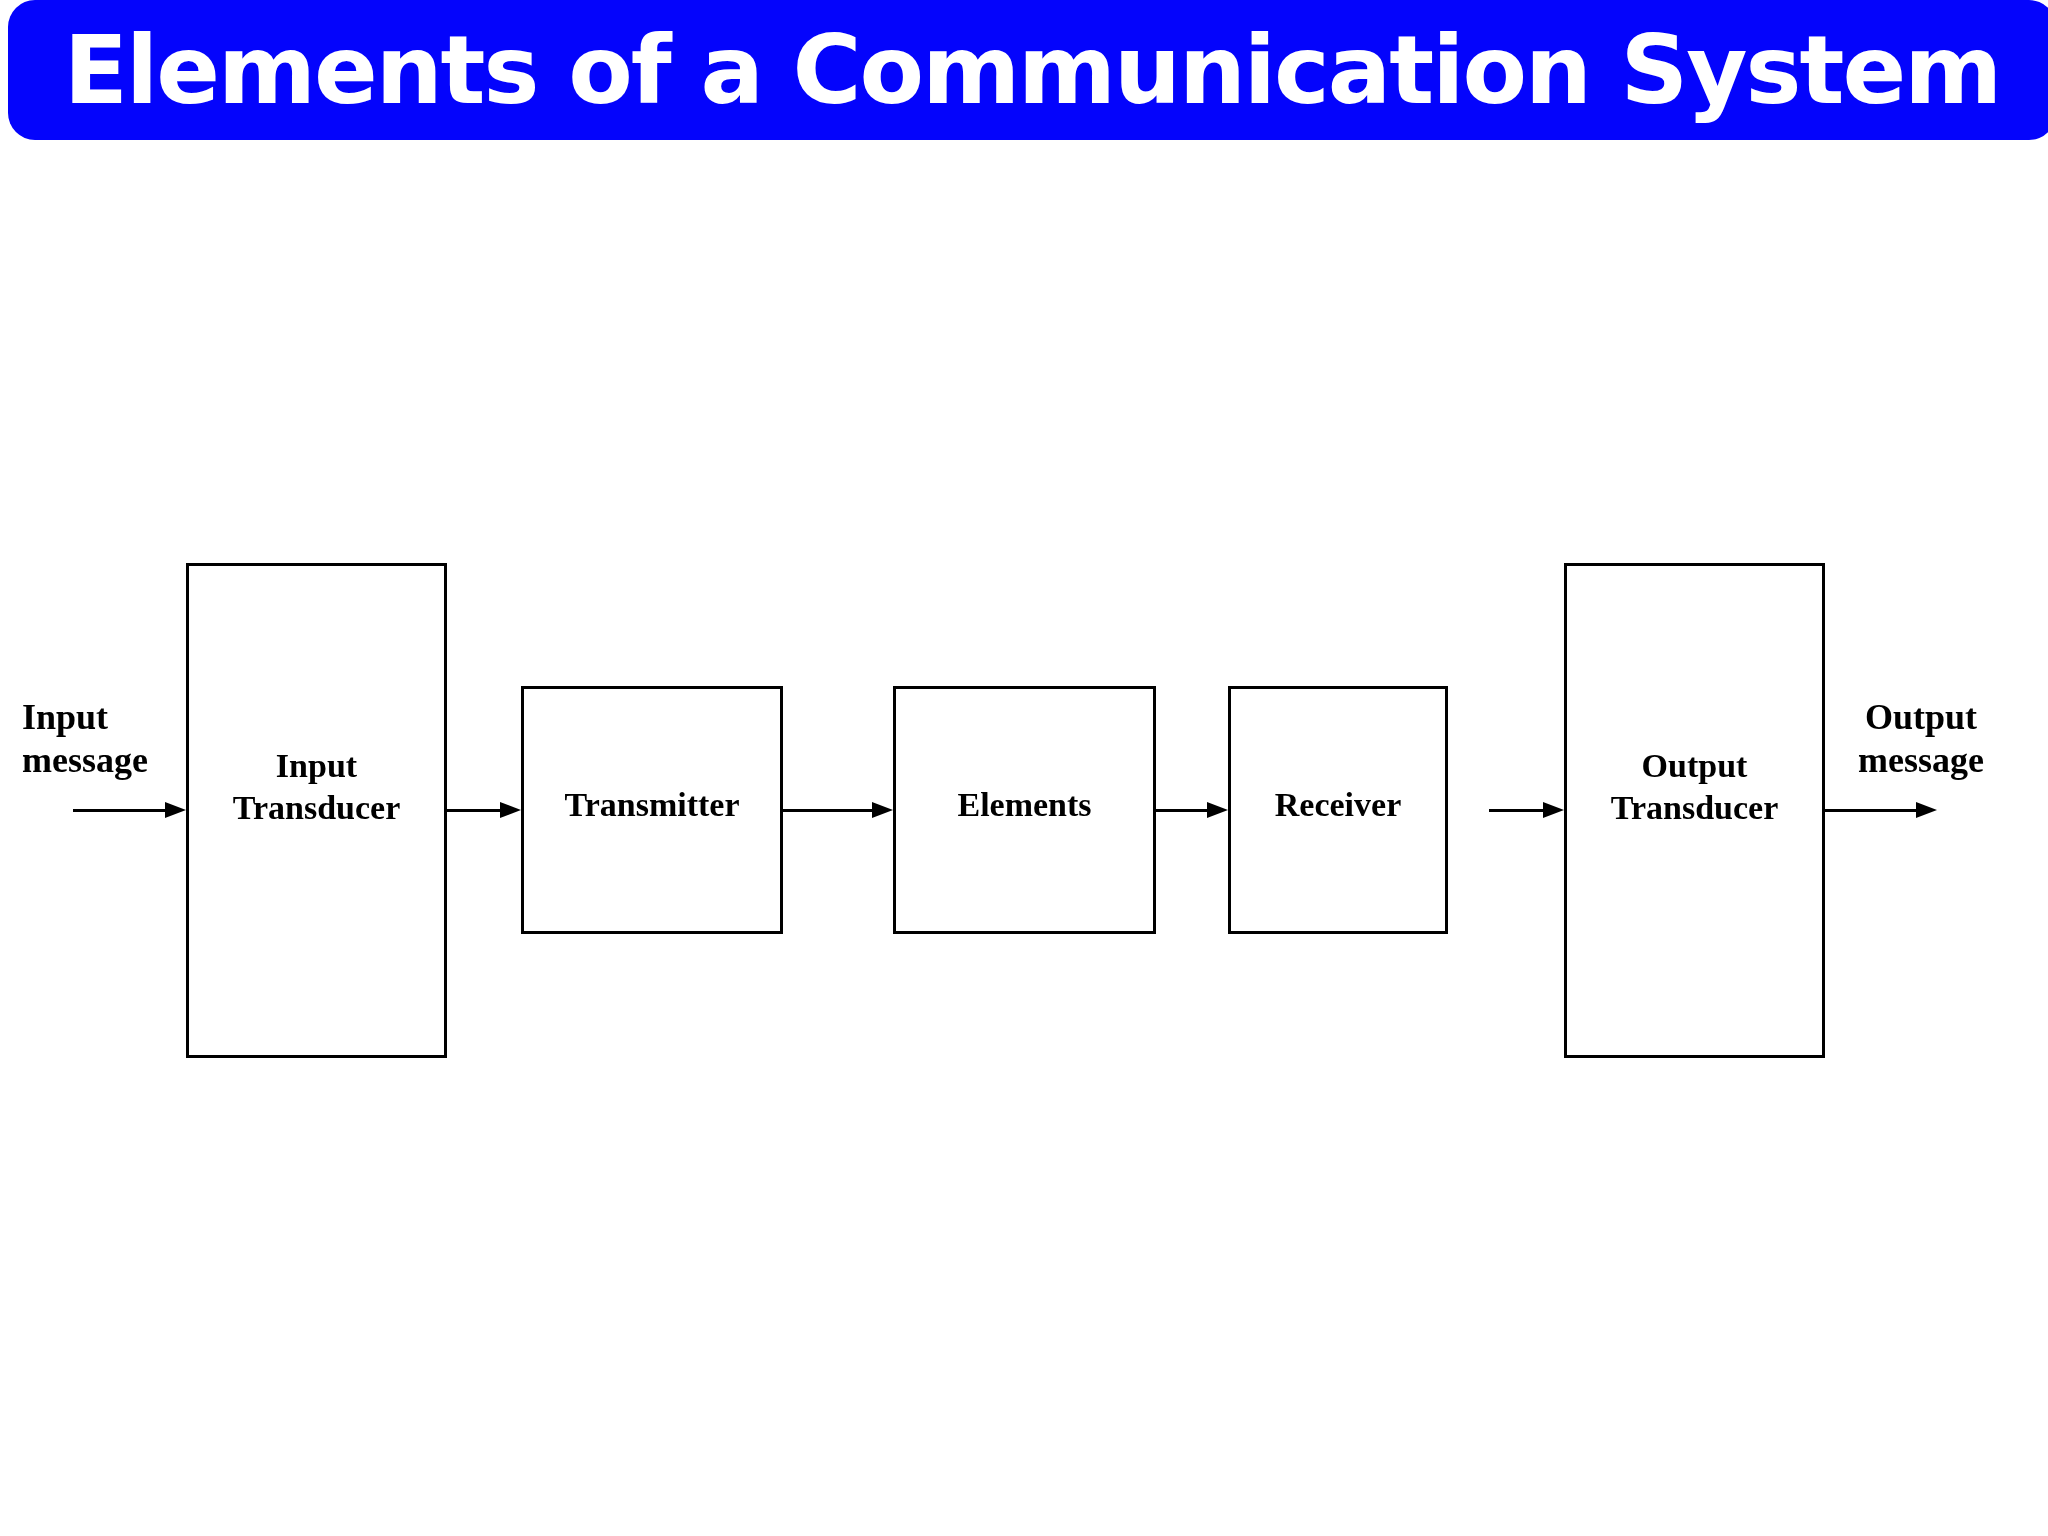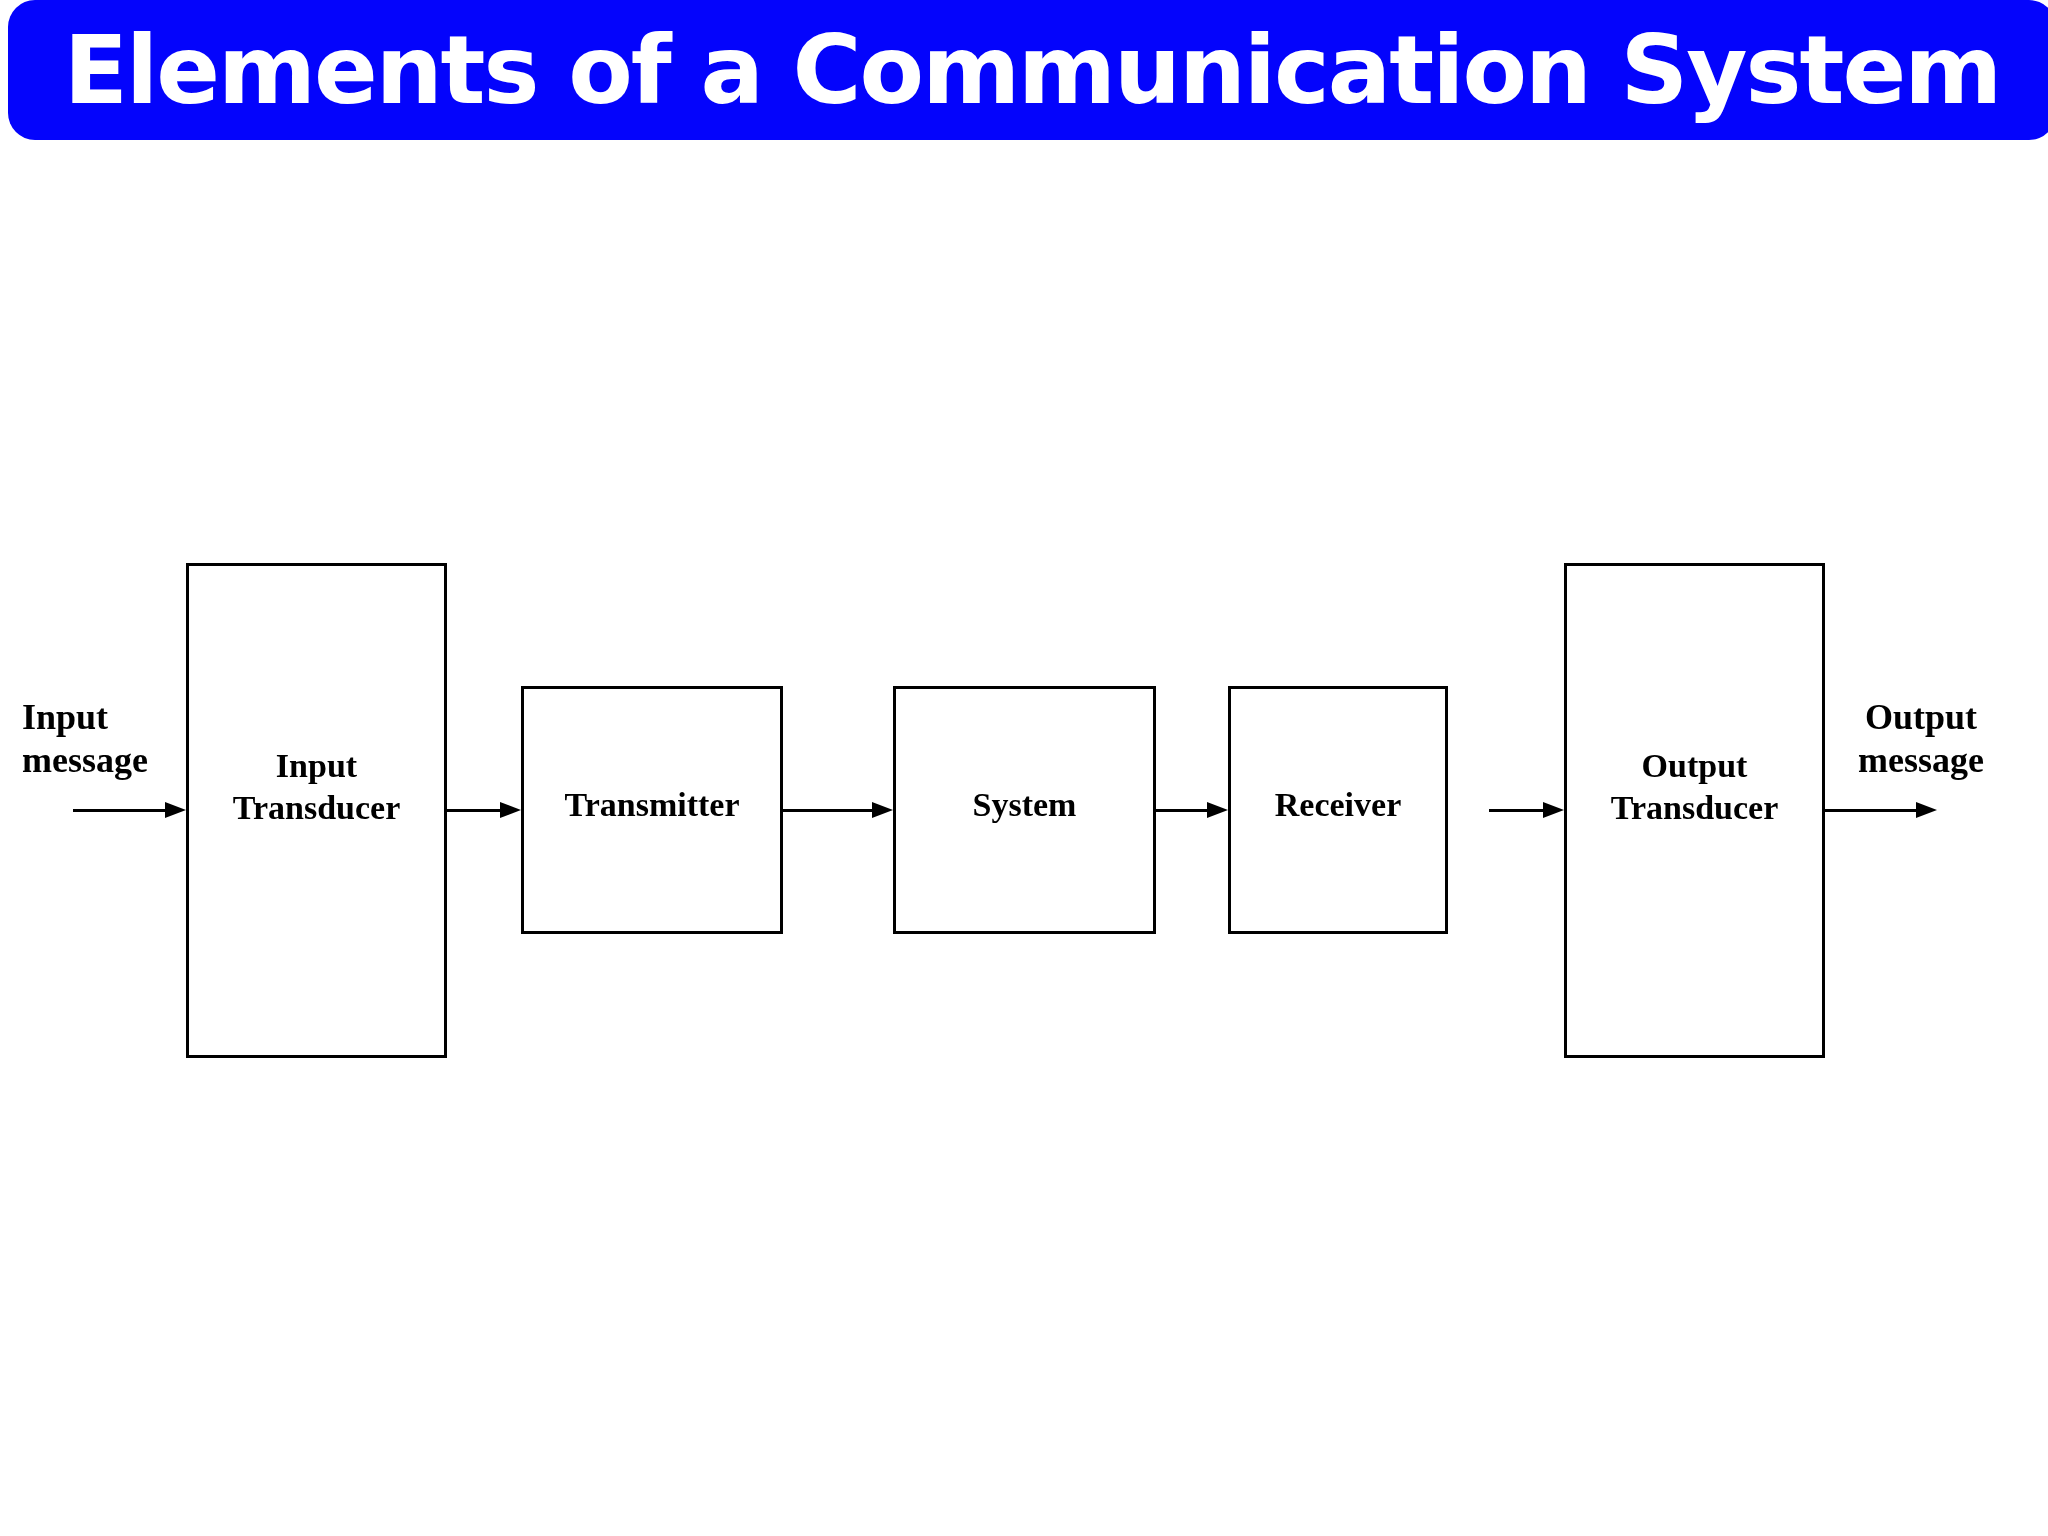--- a/index.html
+++ b/index.html
@@ -140,21 +140,21 @@
   <div class="block tall" id="blk-input-transducer">
     <span>Input</span>
     <span>Transducer</span>
   </div>
 
   <div class="block small" id="blk-transmitter">
     <span>Transmitter</span>
   </div>
 
   <div class="block small" id="blk-channel">
-    <span>System</span>
+    <span>Elements</span>
   </div>
 
   <div class="block small" id="blk-receiver">
     <span>Receiver</span>
   </div>
 
   <div class="block tall" id="blk-output-transducer">
     <span>Output</span>
     <span>Transducer</span>
   </div>

